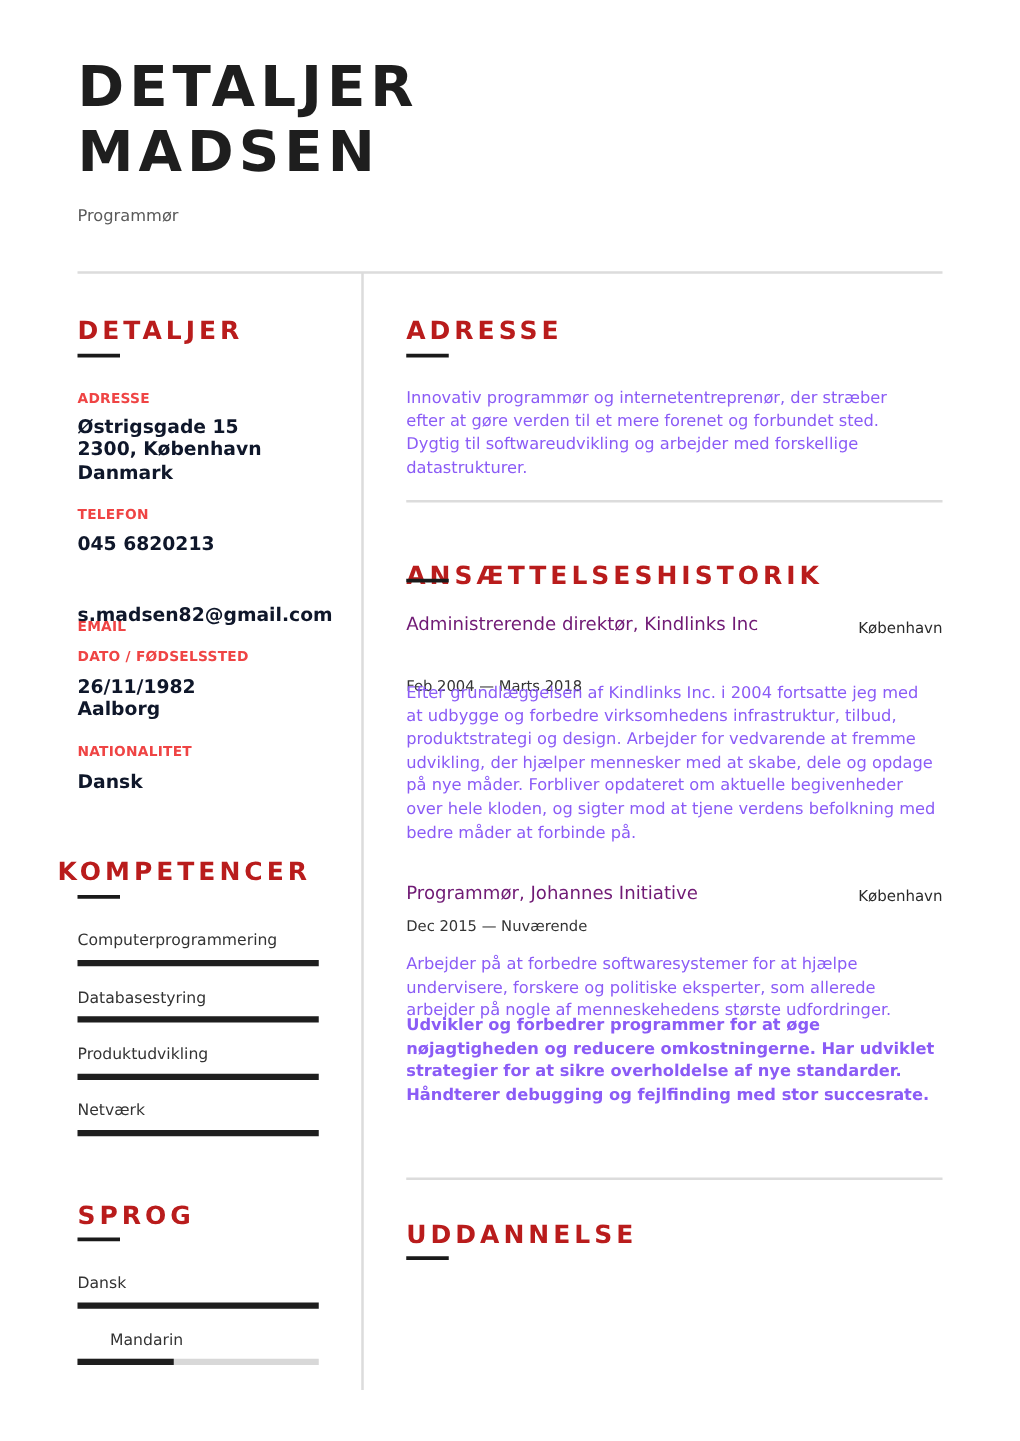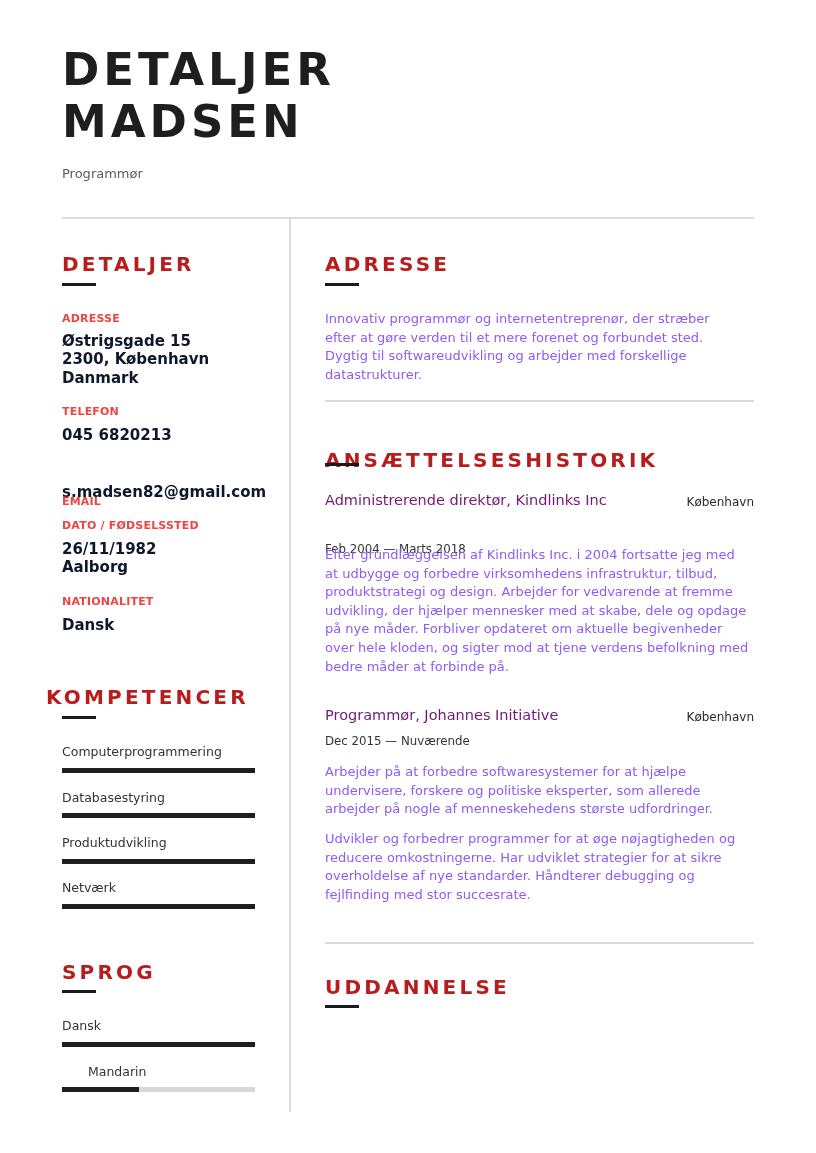--- a/index.html
+++ b/index.html
@@ -110,18 +110,18 @@
 
 <div class="job-head" style="top:492px;">Administrerende direktør, Kindlinks Inc</div>
 <div class="job-city" style="top:495px;">København</div>
 <div class="job-date" style="top:518px;margin-top:24px;">Feb 2004 — Marts 2018</div>
 <div class="para" style="top:546px; width:425px;">Efter grundlæggelsen af Kindlinks Inc. i 2004 fortsatte jeg med at udbygge og forbedre virksomhedens infrastruktur, tilbud, produktstrategi og design. Arbejder for vedvarende at fremme udvikling, der hjælper mennesker med at skabe, dele og opdage på nye måder. Forbliver opdateret om aktuelle begivenheder over hele kloden, og sigter mod at tjene verdens befolkning med bedre måder at forbinde på.</div>
 
 <div class="job-head" style="top:707px;">Programmør, Johannes Initiative</div>
 <div class="job-city" style="top:710px;">København</div>
 <div class="job-date" style="top:734px;">Dec 2015 — Nuværende</div>
 <div class="para" style="top:763px; width:425px;">Arbejder på at forbedre softwaresystemer for at hjælpe undervisere, forskere og politiske eksperter, som allerede arbejder på nogle af menneskehedens største udfordringer.</div>
-<div class="para" style="top:830px; width:425px;">Udvikler og forbedrer programmer for at øge nøjagtigheden og reducere omkostningerne. Har udviklet strategier for at sikre overholdelse af nye standarder. Håndterer debugging og fejlfinding med stor succesrate.</div>
+<div class="para" style="top:812px; width:425px;font-weight:bold;">Udvikler og forbedrer programmer for at øge nøjagtigheden og reducere omkostningerne. Har udviklet strategier for at sikre overholdelse af nye standarder. Håndterer debugging og fejlfinding med stor succesrate.</div>
 
 <div class="hrule-right" style="top:942px;"></div>
 
 <div class="sec-head" style="left:325px; top:975px;">UDDANNELSE</div>
 <div class="sec-underline" style="left:325px; top:1005px;"></div>
 
 </body></html>

